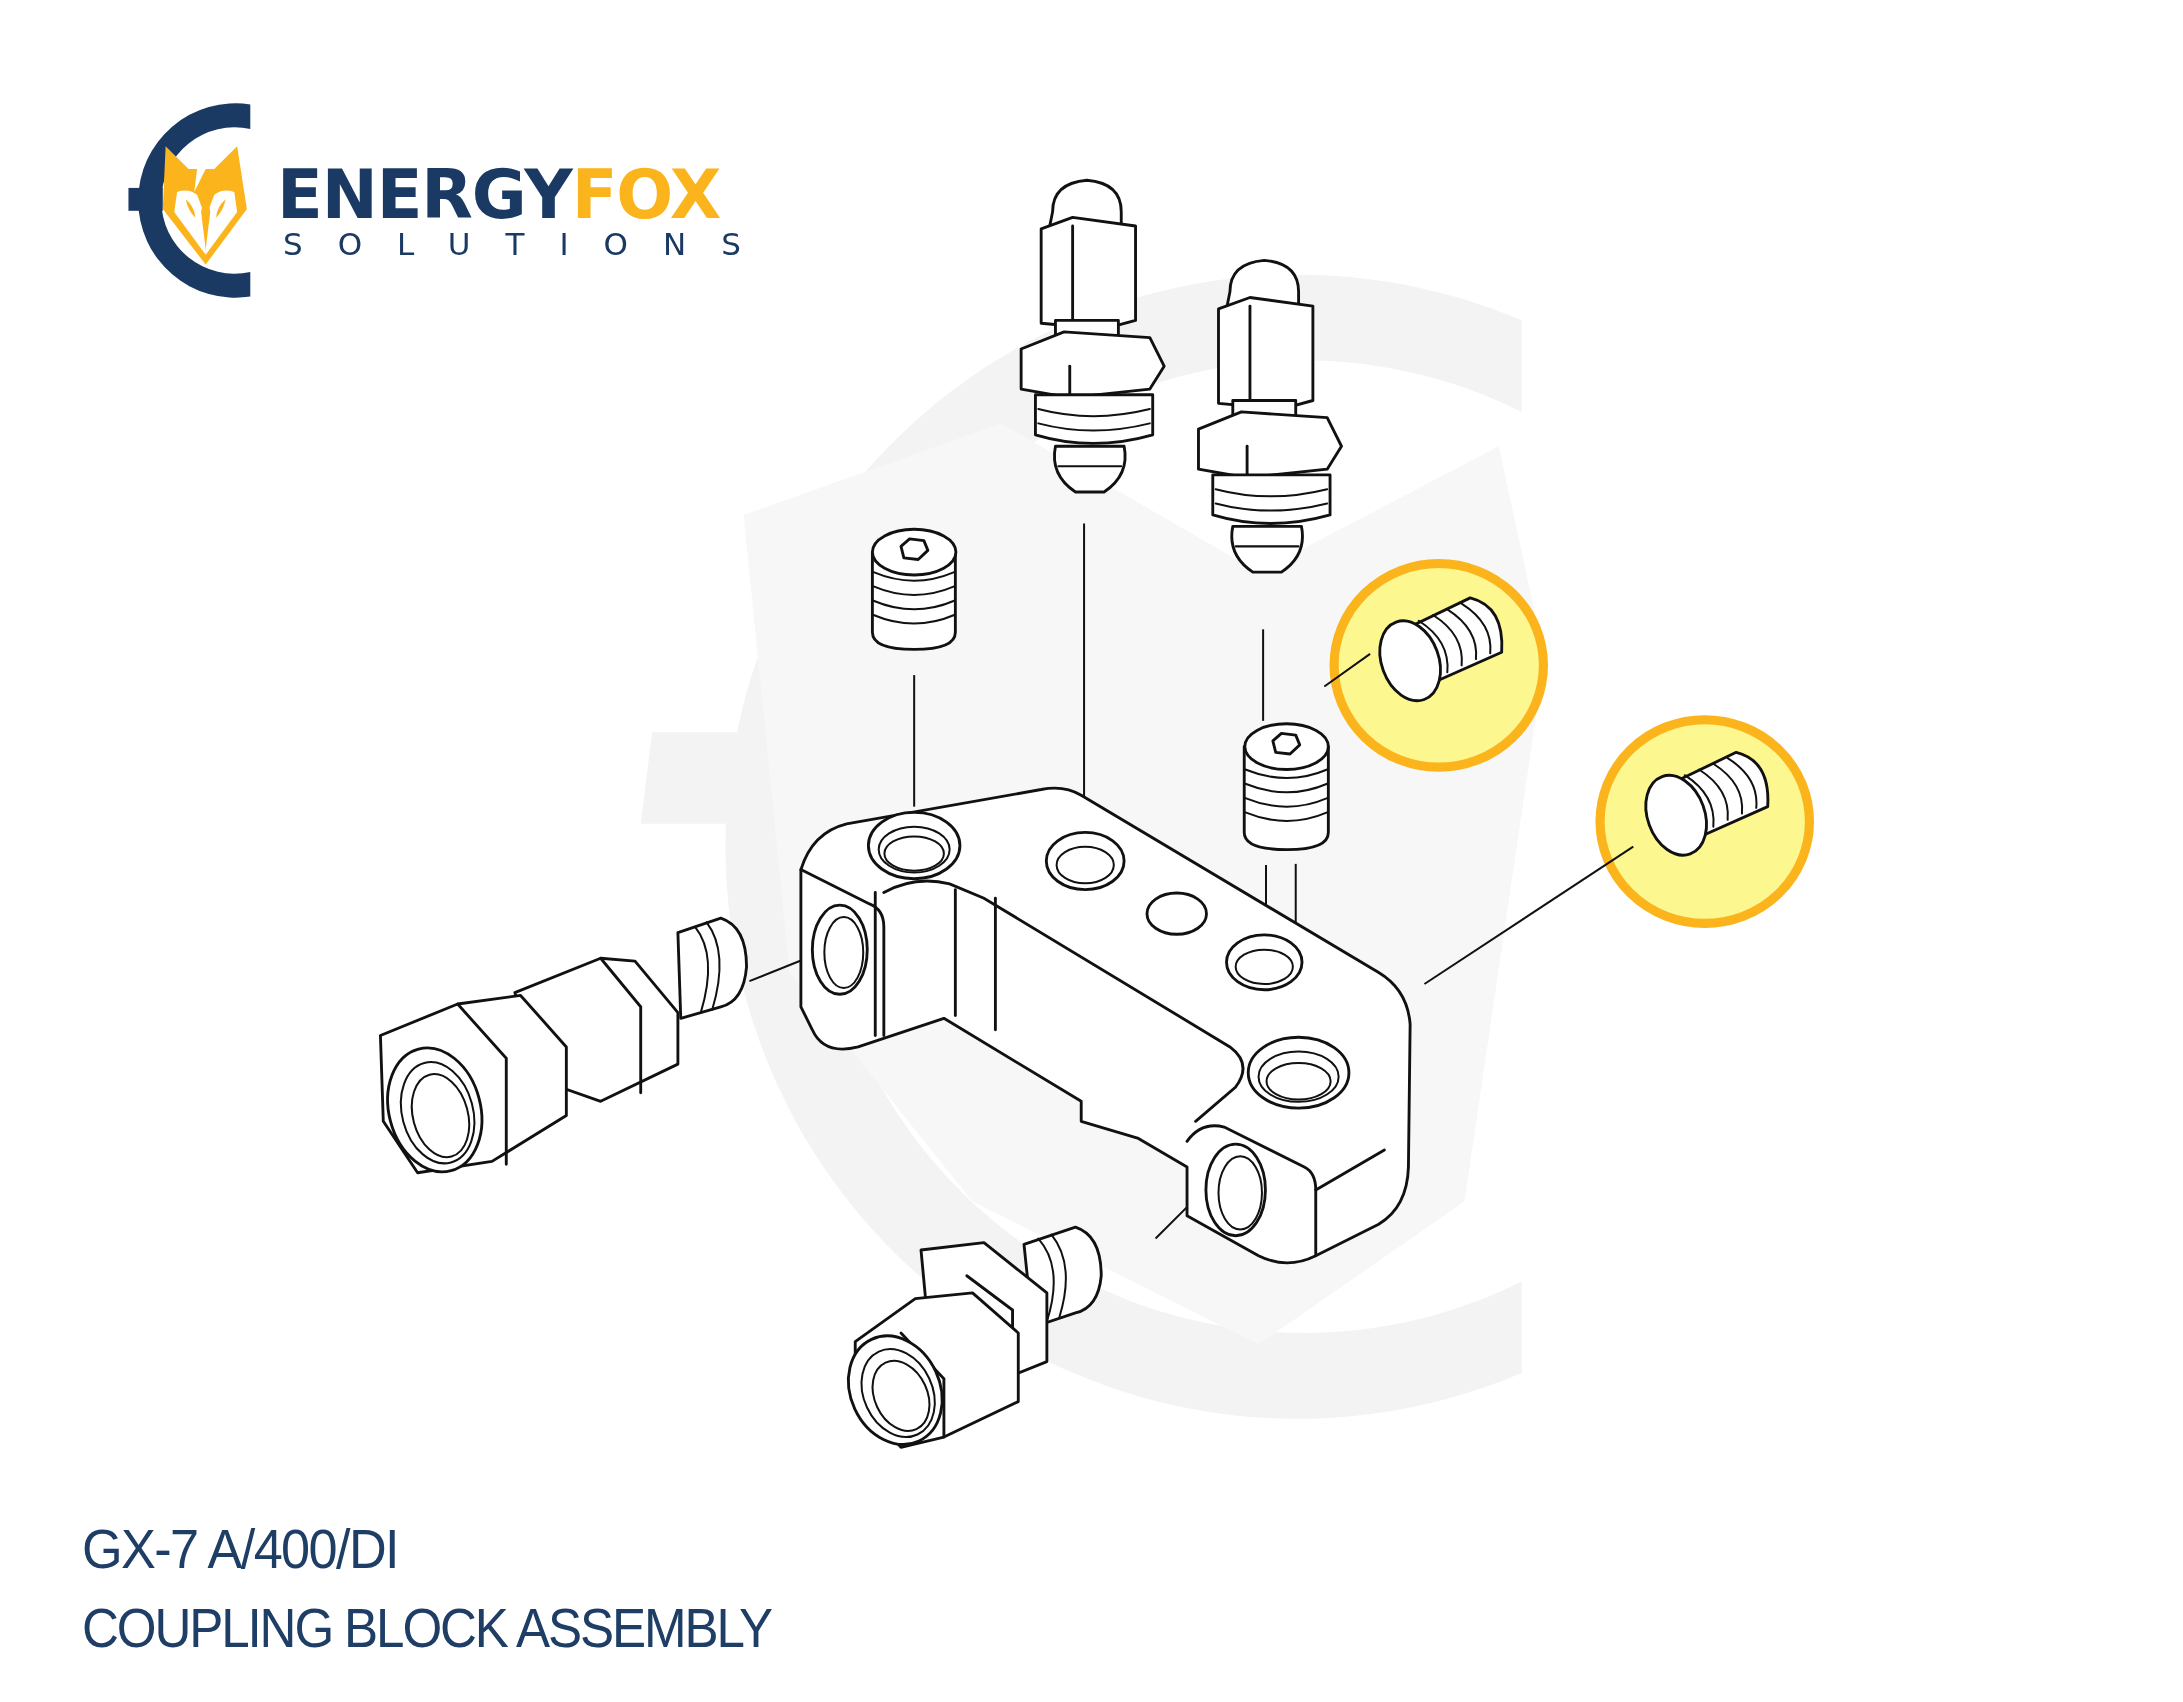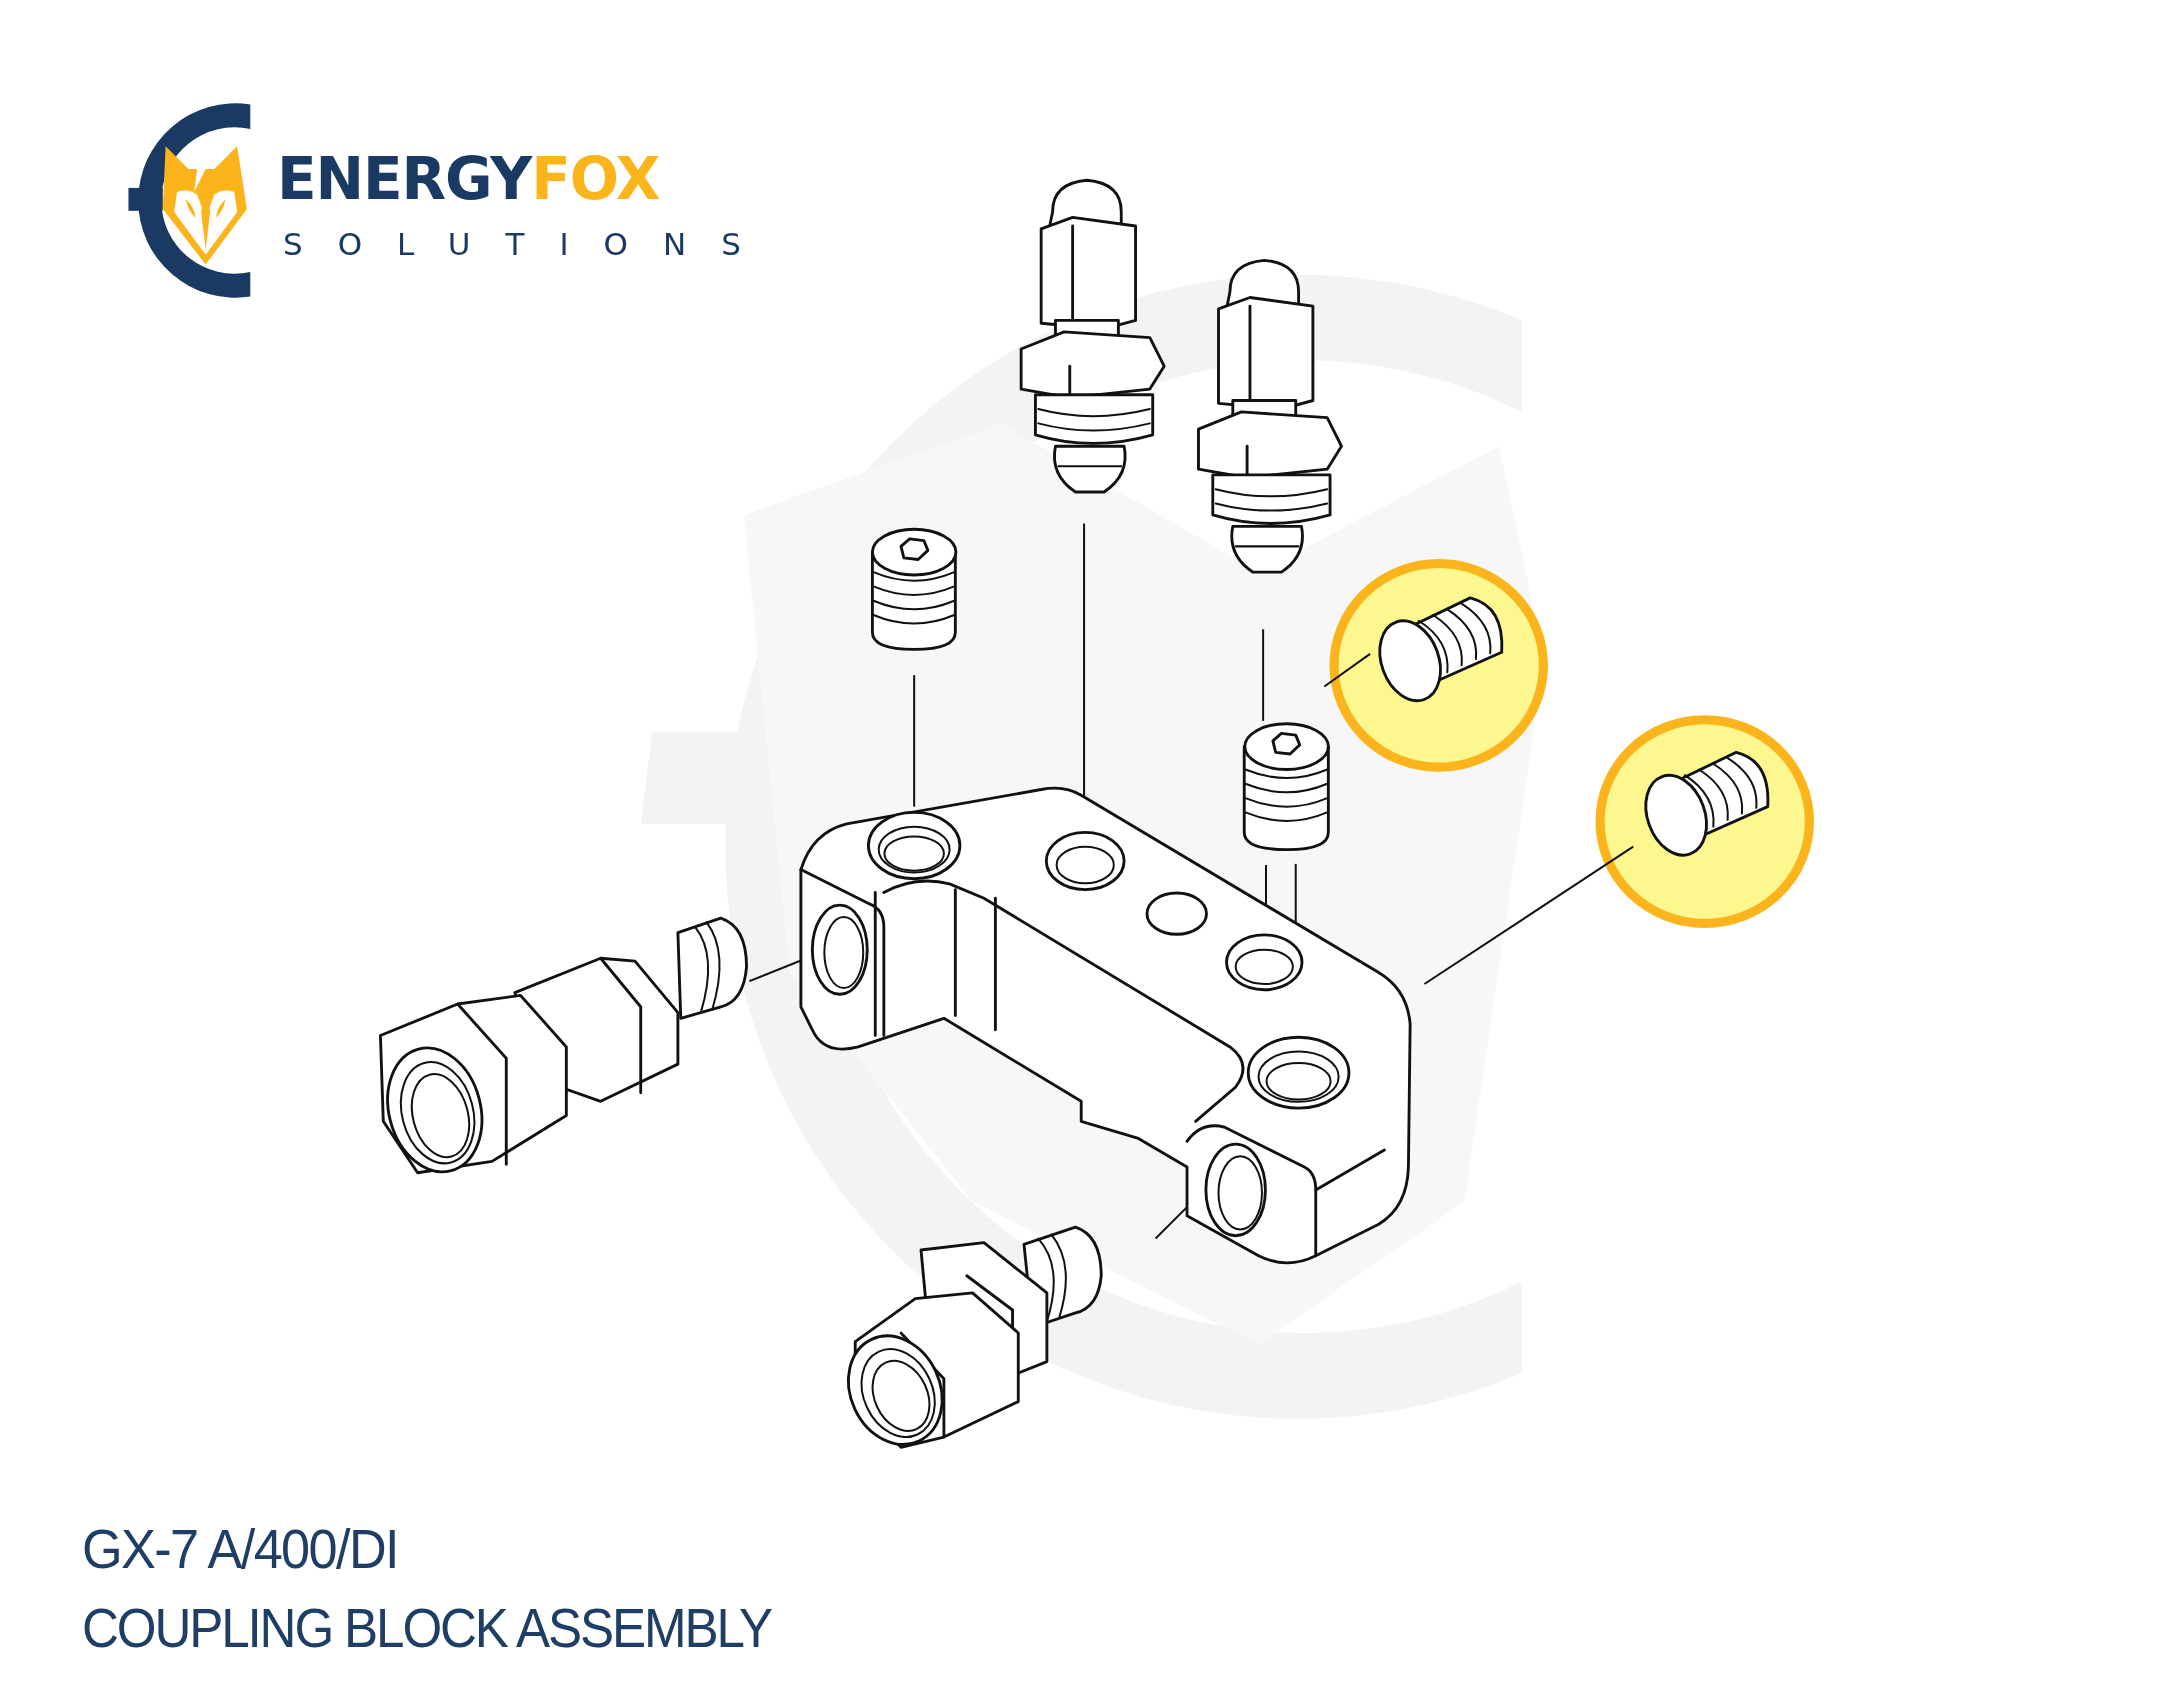--- a/index.html
+++ b/index.html
@@ -1,21 +1,21 @@
 <!DOCTYPE html>
 <html style="font-size:9.2px"><head>
 <meta charset="utf-8">
 <style>
   html, body { margin:0; padding:0; background:#ffffff; }
   body { width:2183px; height:1702px; position:relative; overflow:hidden;
          font-family:"Liberation Sans", sans-serif; }
   .canvas { position:absolute; left:0; top:0; width:2183px; height:1702px; }
   .logo { position:absolute; left:97px; top:103px; width:715px; height:195px; }
-  .brand-word { position:absolute; left:277px; top:150px; font-family:"DejaVu Sans", sans-serif;
-                font-weight:bold; font-size:58px; letter-spacing:-1.1px; line-height:1; white-space:nowrap; }
+  .brand-word { position:absolute; left:277px; top:162px; font-family:"DejaVu Sans", sans-serif;
+                font-weight:bold; font-size:67px; letter-spacing:-1.1px; line-height:1; white-space:nowrap; }
   .brand-word .w1 { color:#1a3a63; }
   .brand-word .w2 { color:#fbb41c; }
   .brand-sub { position:absolute; left:283px; top:229px; font-family:"DejaVu Sans", sans-serif;
                font-size:31px; letter-spacing:35px; color:#1a3a63; line-height:1; white-space:nowrap; }
   .title-block { position:absolute; left:82px; top:1522px; color:#1f3e66; }
   .model { font-size:55px; line-height:1; letter-spacing:-1.7px; transform:scaleX(0.95); transform-origin:left; white-space:nowrap; }
   .subtitle { margin-top:24px; font-size:55px; line-height:1; letter-spacing:-2.3px; transform:scaleX(0.93); transform-origin:left; white-space:nowrap; }
   svg .ln { fill:#fff; stroke:#111; stroke-width:5; stroke-linejoin:round; stroke-linecap:round; }
   svg .ln-nf { fill:none; stroke:#111; stroke-width:5; stroke-linecap:round; }
   svg .thin { fill:none; stroke:#111; stroke-width:3.5; stroke-linecap:round; }

